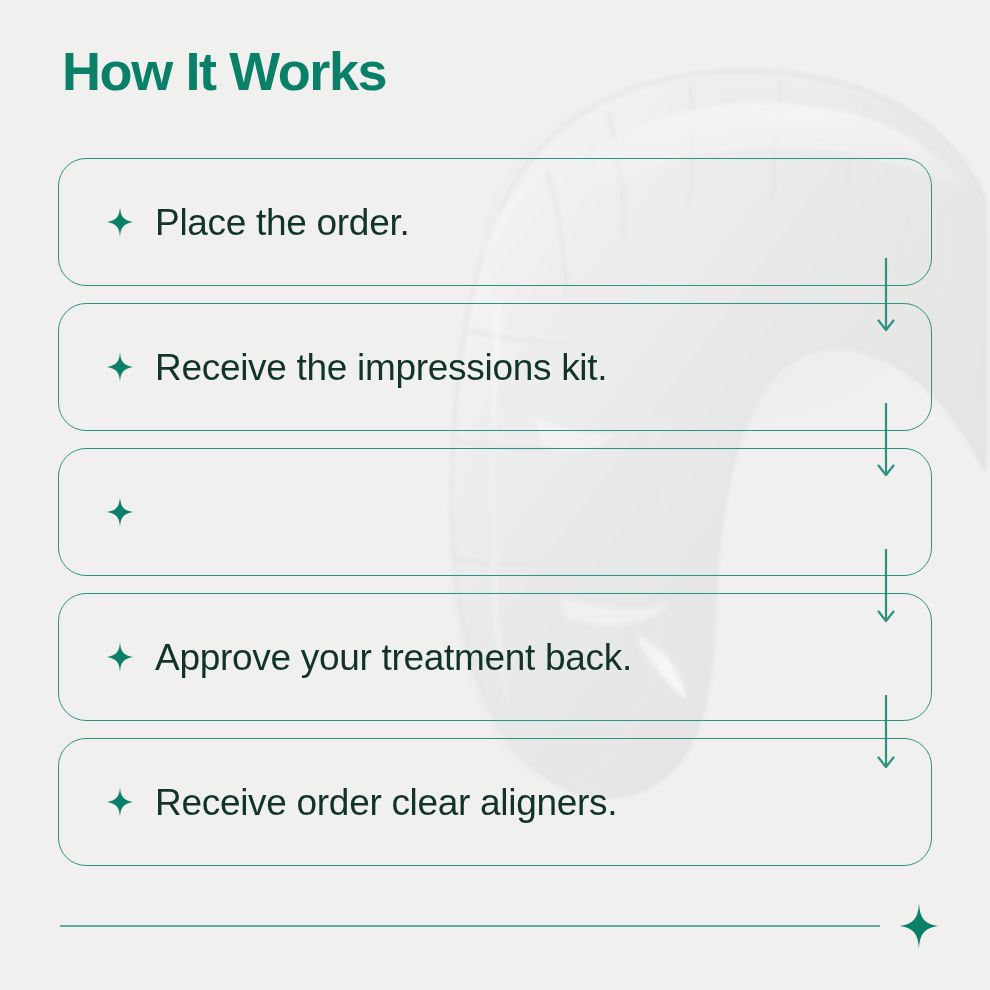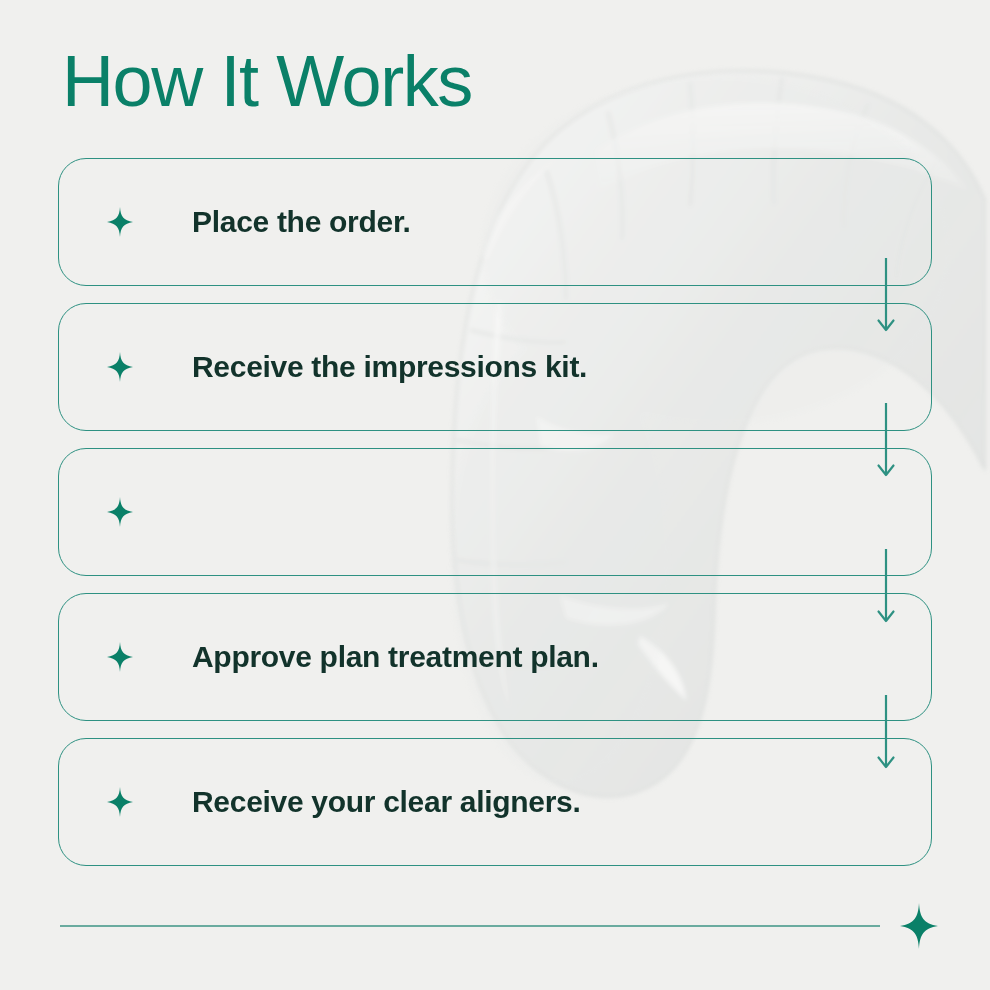--- a/index.html
+++ b/index.html
@@ -31,22 +31,22 @@
     height: 990px;
     pointer-events: none;
     z-index: 0;
   }
 
   
   .page-title {
     position: absolute;
     left: 62px;
     top: 42px;
-    font-size: 72px;
-    font-weight: 400;
+    font-size: 54px;
+    font-weight: 700;
     letter-spacing: -1.4px;
     color: #0a8068;
     line-height: 1.1;
     z-index: 4;
     white-space: nowrap;
   }
 
   
   .steps {
     position: absolute;
@@ -71,27 +71,26 @@
   .step-card:last-of-type { margin-bottom: 0; }
 
   .step-spark {
     margin-left: 48px;
     margin-right: 22px;
     flex: 0 0 auto;
     display: block;
   }
 
   .step-label {
-    font-size: 30px;
-    font-weight: 700;
+    font-size: 37px;
+    font-weight: 400;
     color: #12332b;
     letter-spacing: -0.3px;
     line-height: 1;
     white-space: nowrap;
-    margin-left: 37px;
   }
 
   
   .connectors {
     position: absolute;
     left: 0;
     top: 0;
     width: 990px;
     height: 990px;
     z-index: 5;
@@ -215,28 +214,28 @@
     <div class="step-card">
       <svg class="step-spark" width="26" height="30" viewBox="0 0 26 30" xmlns="http://www.w3.org/2000/svg" aria-hidden="true">
         <path d="M13 0 C13.6 9.5 16.5 13.4 26 15 C16.5 16.6 13.6 20.5 13 30 C12.4 20.5 9.5 16.6 0 15 C9.5 13.4 12.4 9.5 13 0 Z" fill="#0a8068"></path>
       </svg>
     </div>
 
     <div class="step-card">
       <svg class="step-spark" width="26" height="30" viewBox="0 0 26 30" xmlns="http://www.w3.org/2000/svg" aria-hidden="true">
         <path d="M13 0 C13.6 9.5 16.5 13.4 26 15 C16.5 16.6 13.6 20.5 13 30 C12.4 20.5 9.5 16.6 0 15 C9.5 13.4 12.4 9.5 13 0 Z" fill="#0a8068"></path>
       </svg>
-      <span class="step-label">Approve plan treatment plan.</span>
-    </div>
-
-    <div class="step-card">
-      <svg class="step-spark" width="26" height="30" viewBox="0 0 26 30" xmlns="http://www.w3.org/2000/svg" aria-hidden="true">
-        <path d="M13 0 C13.6 9.5 16.5 13.4 26 15 C16.5 16.6 13.6 20.5 13 30 C12.4 20.5 9.5 16.6 0 15 C9.5 13.4 12.4 9.5 13 0 Z" fill="#0a8068"></path>
-      </svg>
-      <span class="step-label">Receive your clear aligners.</span>
+      <span class="step-label">Approve your treatment back.</span>
+    </div>
+
+    <div class="step-card">
+      <svg class="step-spark" width="26" height="30" viewBox="0 0 26 30" xmlns="http://www.w3.org/2000/svg" aria-hidden="true">
+        <path d="M13 0 C13.6 9.5 16.5 13.4 26 15 C16.5 16.6 13.6 20.5 13 30 C12.4 20.5 9.5 16.6 0 15 C9.5 13.4 12.4 9.5 13 0 Z" fill="#0a8068"></path>
+      </svg>
+      <span class="step-label">Receive order clear aligners.</span>
     </div>
   </div>
 
   <svg class="connectors" viewBox="0 0 990 990" xmlns="http://www.w3.org/2000/svg" aria-hidden="true">
     <g stroke="#2e9182" stroke-width="2.2" fill="none" stroke-linecap="butt">
       <g>
         <line x1="886" y1="258" x2="886" y2="329"></line>
         <path d="M878.5 320.5 L886 330 L893.5 320.5" stroke-linecap="round" stroke-linejoin="round"></path>
       </g>
       <g>

